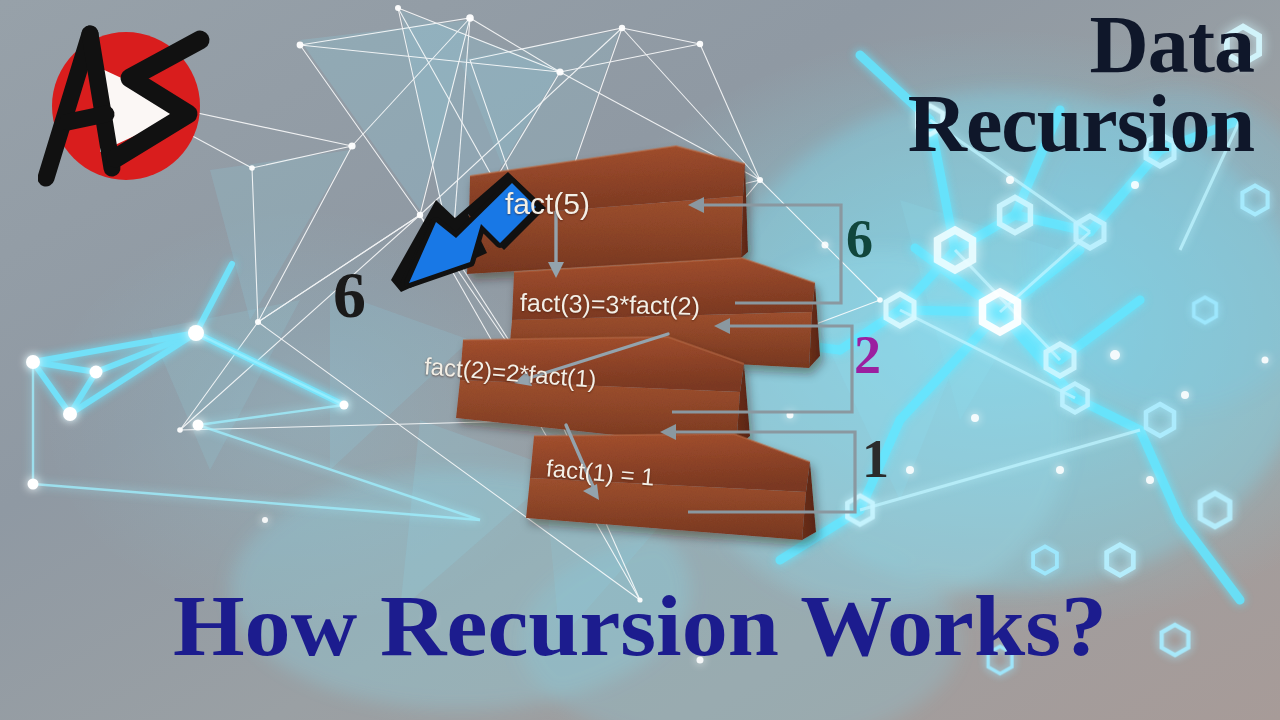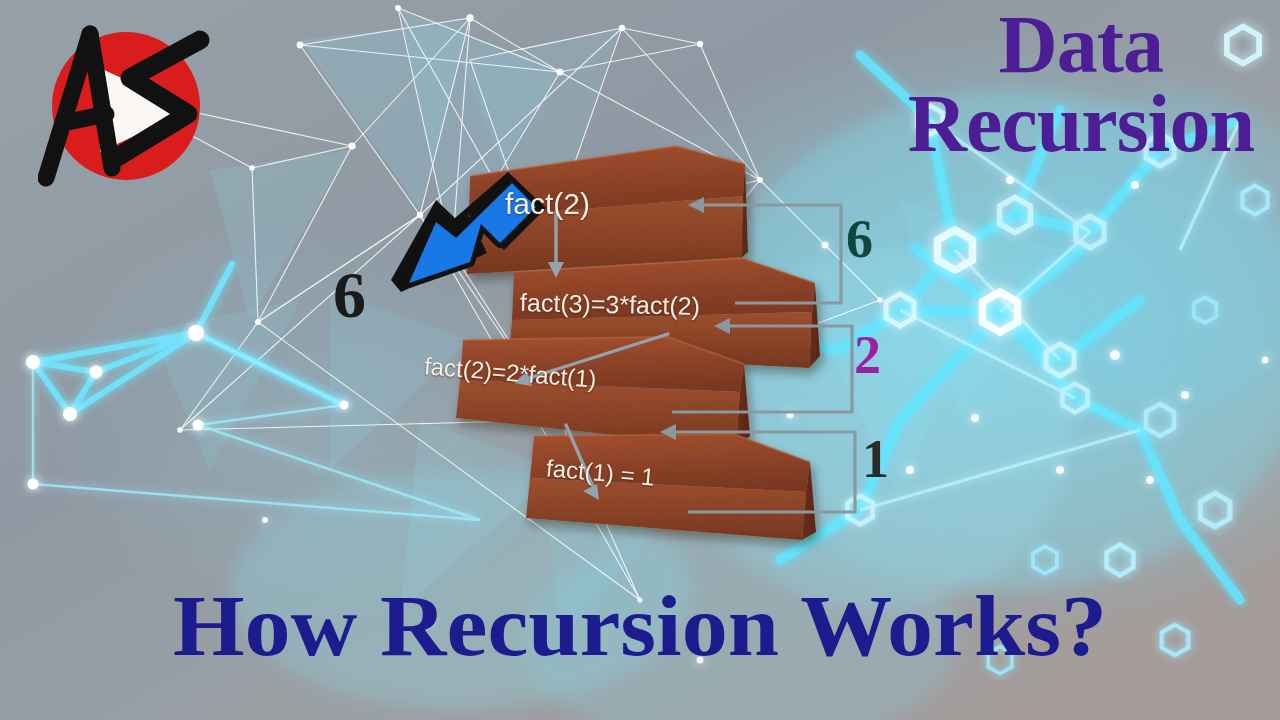--- a/index.html
+++ b/index.html
@@ -20,24 +20,24 @@
       radial-gradient(ellipse 380px 300px at 24% 58%, rgba(150,235,255,0.18) 0%, rgba(150,235,255,0.0) 70%),
       linear-gradient(150deg, #97a1a9 0%, #8f99a3 35%, #9aa0a4 60%, #a79b98 100%);
   }
   .bg-svg{position:absolute;inset:0;}
   
   #logo{position:absolute;left:38px;top:18px;width:180px;height:172px;}
   
   .title-top{
     position:absolute;
     right:26px;top:6px;
-    text-align:center;
+    text-align:right;
     font-family:"Liberation Serif", serif;
     font-weight:bold;
-    color:#4c1d95;
+    color:#0f172a;
     line-height:0.96;
     letter-spacing:-1px;
   }
   .title-top .l1{display:block;font-size:82px;}
   .title-top .l2{display:block;font-size:82px;}
   .title-bottom{
     position:absolute;
     left:0;right:0;bottom:44px;
     text-align:center;
     font-family:"Liberation Serif", serif;
@@ -434,21 +434,21 @@
     </g>
 
     <g>
       <path d="M508,172 L546,208 L504,250 L468,214 L487,253 L401,292 L391,280 L436,200 L455,218 Z" fill="#111111"></path>
       <path d="M448,243 L400,283 L431,219 Z" fill="#111111"></path>
       <path d="M512,183 L536,207 L500,243 L481,224 L470,262 L409,283 L436,222 L456,238 Z" fill="none" stroke="#111111" stroke-width="10" stroke-linejoin="round"></path>
       <path d="M512,183 L536,207 L500,243 L481,224 L470,262 L409,283 L436,222 L456,238 Z" fill="#1878e6"></path>
     </g>
   </svg>
 
-  <div class="brick-text" id="bt1">fact(2)</div>
+  <div class="brick-text" id="bt1">fact(5)</div>
   <div class="brick-text" id="bt2">fact(3)=3*fact(2)</div>
   <div class="brick-text" id="bt3">fact(2)=2*fact(1)</div>
   <div class="brick-text" id="bt4">fact(1) = 1</div>
 
   <div class="rnum" id="rnum-6">6</div>
   <div class="rnum" id="rnum-2">2</div>
   <div class="rnum" id="rnum-1">1</div>
 
   <div id="left6">6</div>
 

